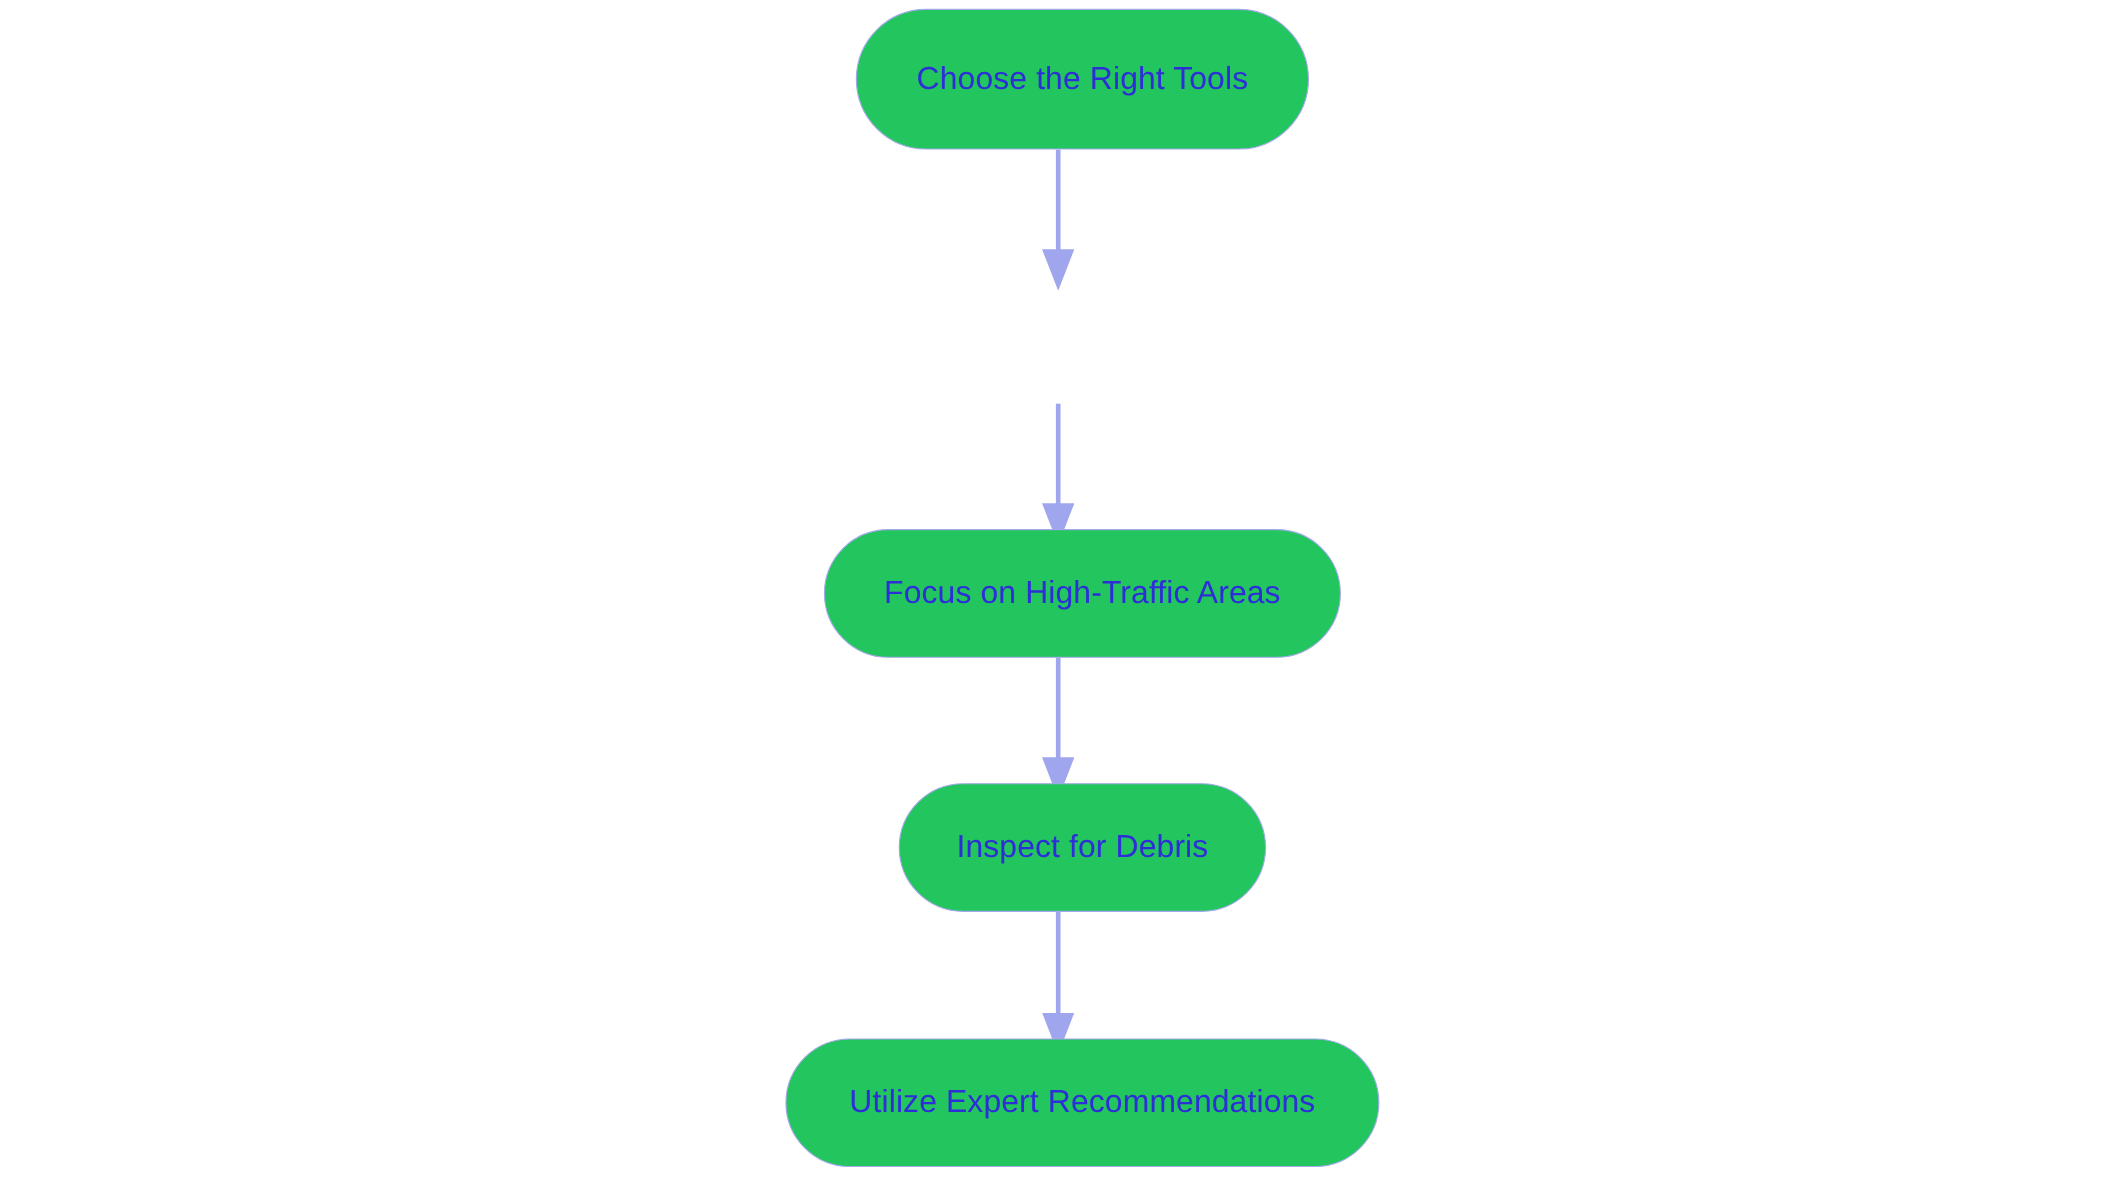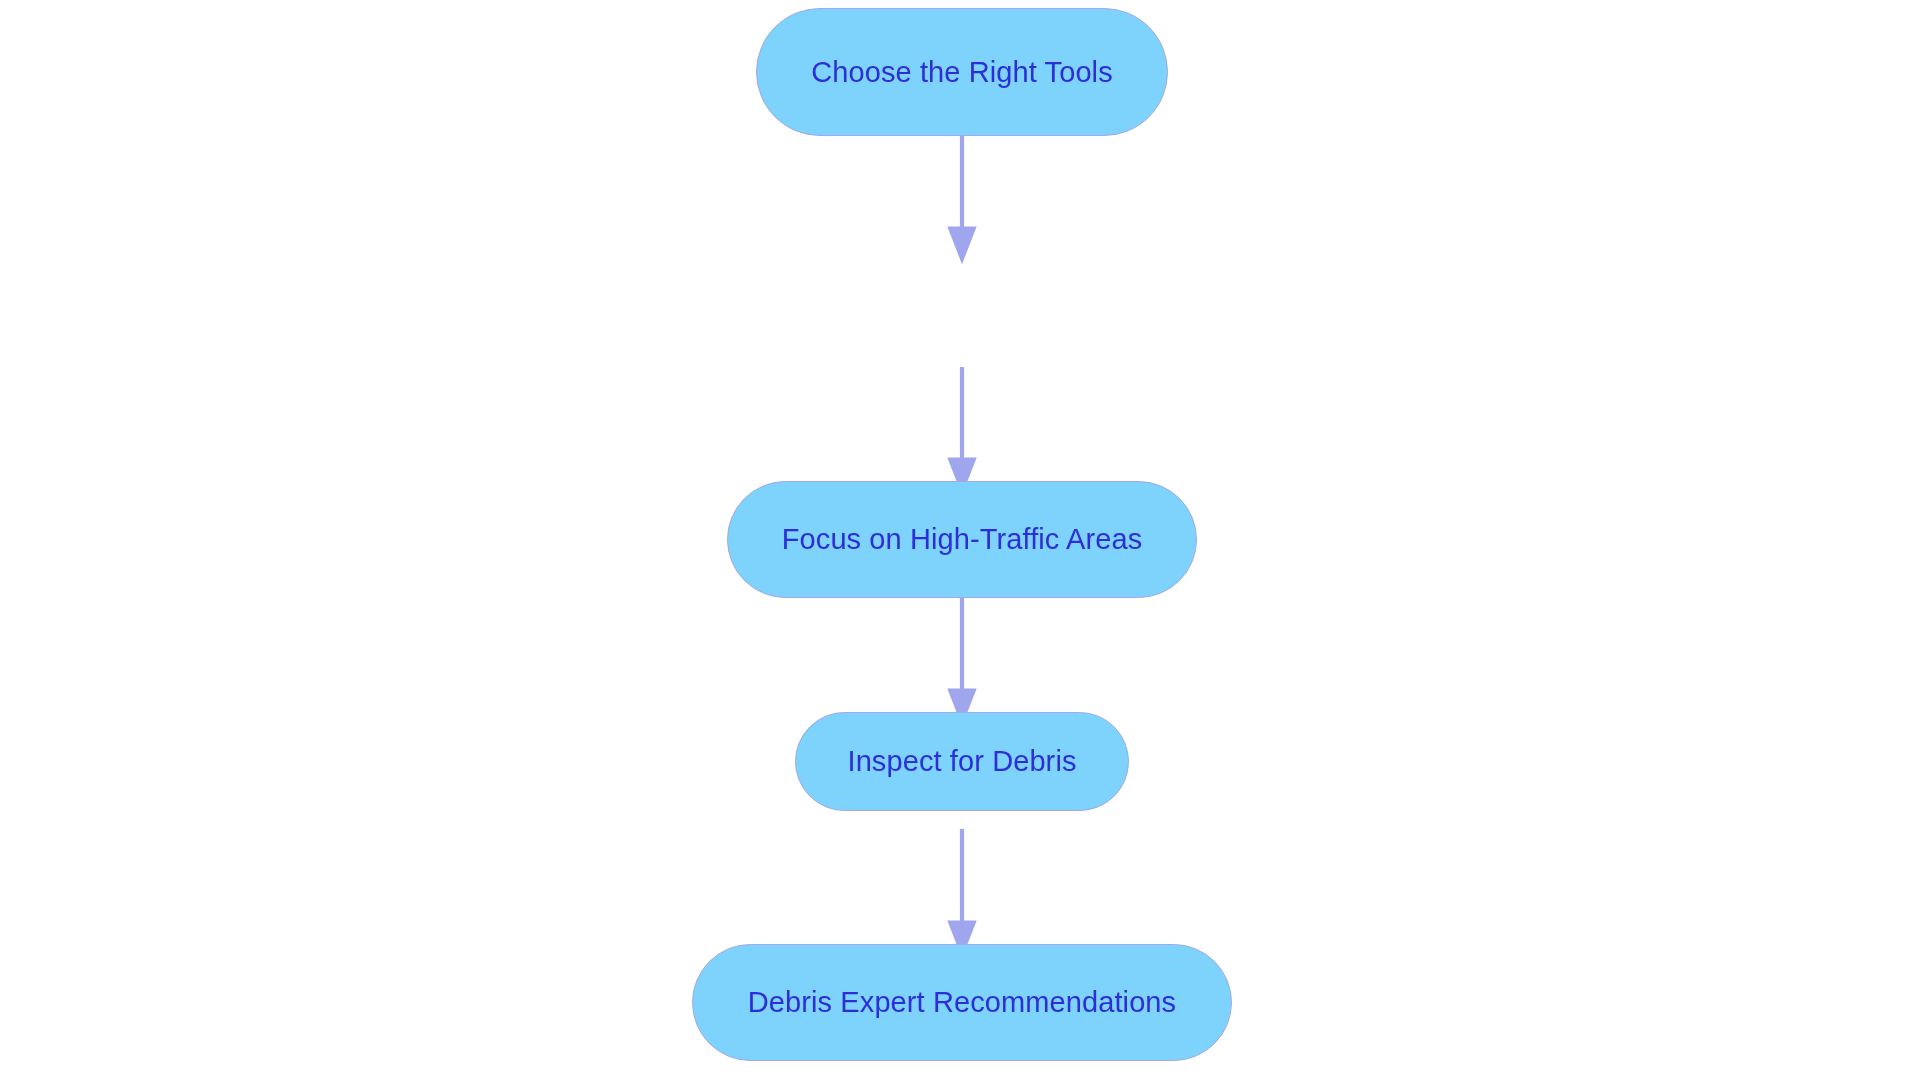--- a/index.html
+++ b/index.html
@@ -31,40 +31,41 @@
     width: 1920px;
     height: 1083px;
     pointer-events: none;
   }
   .flow-node {
     position: absolute;
     box-sizing: border-box;
     display: flex;
     align-items: center;
     justify-content: center;
-    background: #7dd3fc;
+    background: #22c55e;
     border: 1.6px solid #a3a8e8;
     border-radius: 999px;
     pointer-events: auto;
+    margin-left: 22px;
     -webkit-font-smoothing: antialiased;
   }
   .flow-node .node-label {
     color: #2e2ed8;
     font-size: 29px;
     font-weight: 400;
     line-height: 1;
     letter-spacing: 0.1px;
     white-space: nowrap;
     font-family: "Liberation Sans", "DejaVu Sans", sans-serif;
   }
   
   #node-0 { left: 756px; top: 8px;   width: 412px; height: 128px; }
   #node-1 { left: 791px; top: 250px; width: 342px; height: 117px; }
   #node-2 { left: 727px; top: 481px; width: 470px; height: 117px; }
-  #node-3 { left: 795px; top: 712px; width: 334px; height: 99px; }
+  #node-3 { left: 795px; top: 712px; width: 334px; height: 117px; }
   #node-4 { left: 692px; top: 944px; width: 540px; height: 117px; }
 </style>
 </head>
 <body>
 
 <div id="canvas">
 
   <svg id="flow-svg" viewBox="0 0 1920 1083">
     <defs>
       <marker id="arrowhead" markerWidth="9" markerHeight="7" refX="0.6" refY="3.5" orient="auto" markerUnits="strokeWidth">
@@ -89,17 +90,17 @@
 
     <div class="flow-node" id="node-2">
       <span class="node-label">Focus on High-Traffic Areas</span>
     </div>
 
     <div class="flow-node" id="node-3">
       <span class="node-label">Inspect for Debris</span>
     </div>
 
     <div class="flow-node" id="node-4">
-      <span class="node-label">Debris Expert Recommendations</span>
+      <span class="node-label">Utilize Expert Recommendations</span>
     </div>
 
   </div>
 </div>
 
 </body></html>

